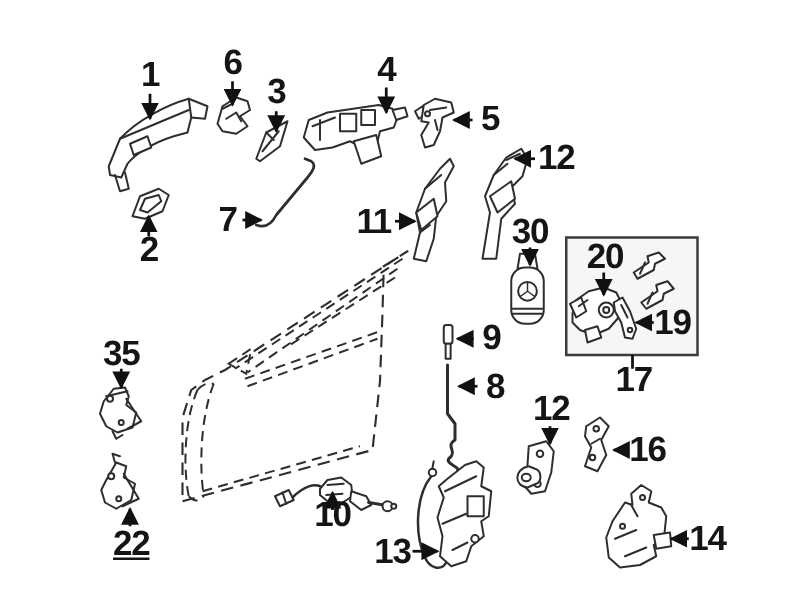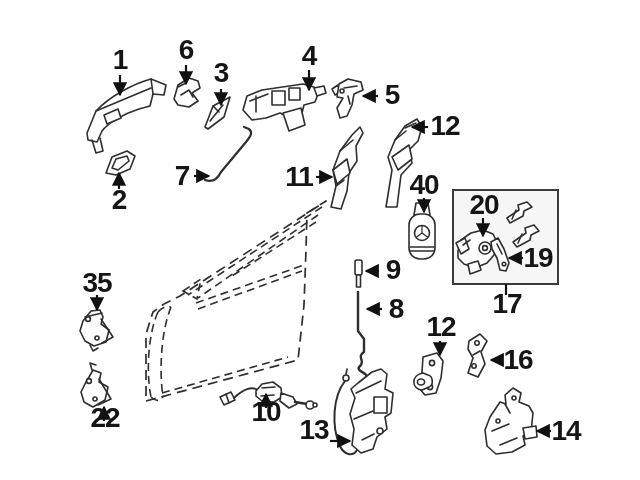--- a/index.html
+++ b/index.html
@@ -245,23 +245,23 @@
   <div class="callout" style="left:221px;top:73px;">3</div>
   <div class="callout" style="left:309px;top:56px;">4</div>
   <div class="callout" style="left:392px;top:95px;">5</div>
   <div class="callout" style="left:186px;top:50px;">6</div>
   <div class="callout" style="left:182px;top:176px;">7</div>
   <div class="callout" style="left:396px;top:309px;">8</div>
   <div class="callout" style="left:393px;top:270px;">9</div>
   <div class="callout" style="left:266px;top:412px;">10</div>
   <div class="callout" style="left:299px;top:177px;">11</div>
   <div class="callout" style="left:445px;top:126px;">12</div>
-  <div class="callout" style="left:314px;top:430px;">13</div>
+  <div class="callout" style="left:314px;top:441px;">13</div>
   <div class="callout" style="left:566px;top:431px;">14</div>
   <div class="callout" style="left:441px;top:327px;">12</div>
   <div class="callout" style="left:518px;top:360px;">16</div>
   <div class="callout" style="left:507px;top:304px;">17</div>
   <div class="callout" style="left:484px;top:205px;">20</div>
   <div class="callout" style="left:538px;top:258px;text-align:center;">19</div>
-  <div class="callout" style="left:424px;top:185px;">40</div>
+  <div class="callout" style="left:424px;top:185px;">30</div>
   <div class="callout" style="left:97px;top:283px;">35</div>
-  <div class="callout" style="left:105px;top:418px;">22</div>
+  <div class="callout" style="left:105px;top:435px;text-decoration:underline;">22</div>
 </div>
 
 </body></html>

